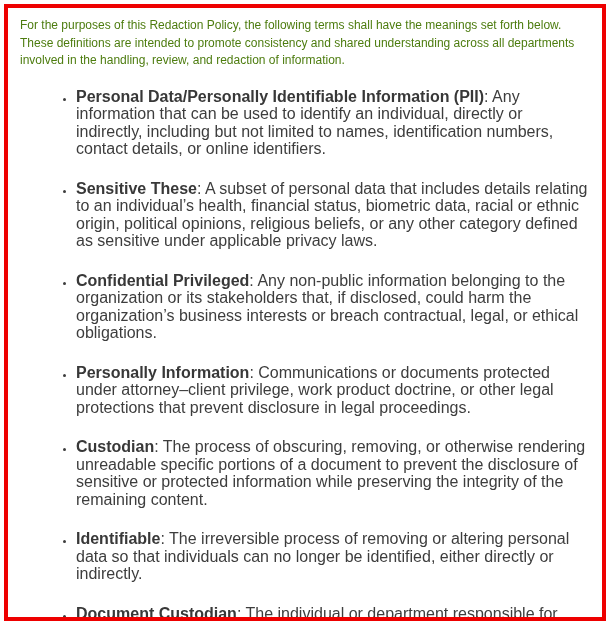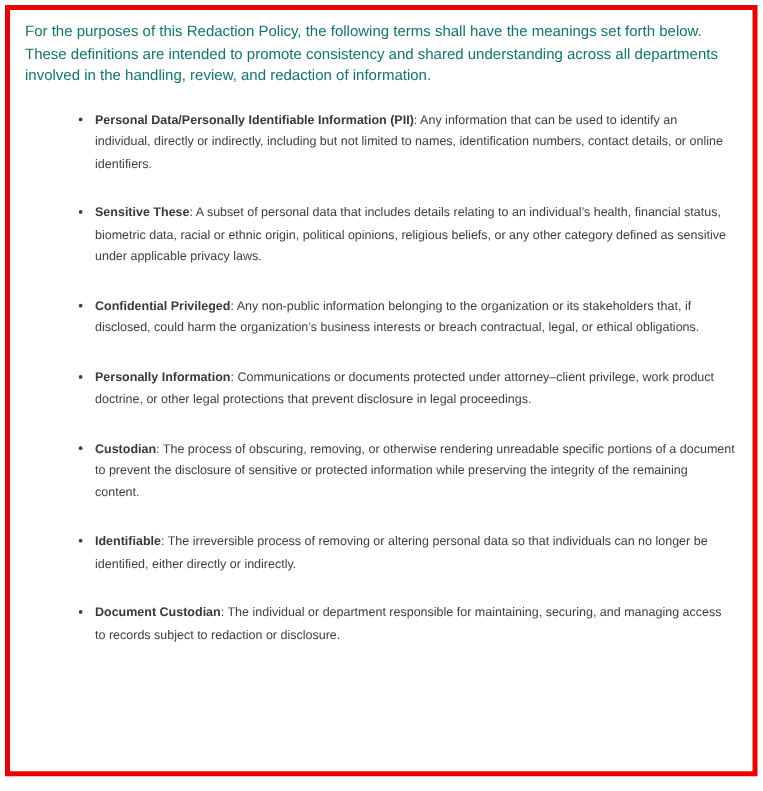--- a/index.html
+++ b/index.html
@@ -23,29 +23,29 @@
     height: 617px;
     border: 4px solid #ee0000;
     background: #ffffff;
     padding: 9px 12px 12px 12px;
     overflow: hidden;
   }
   .policy-frame p {
     margin: 0;
     font-size: 12px;
     line-height: 17.5px;
-    color: #0f766e;
+    color: #4d7c0f;
   }
   .definitions-list {
     margin: 18px 0 20px 0;
     padding: 0 0 0 56px;
     list-style: disc outside;
   }
   .definitions-list li {
-    font-size: 10px;
+    font-size: 16px;
     line-height: 17.5px;
     color: #3d3d3d;
     margin: 0 0 22px 0;
     padding-right: 2px;
   }
   .definitions-list li::marker {
     color: #3d3d3d;
     font-size: 11px;
   }
   .definitions-list li:last-child {

